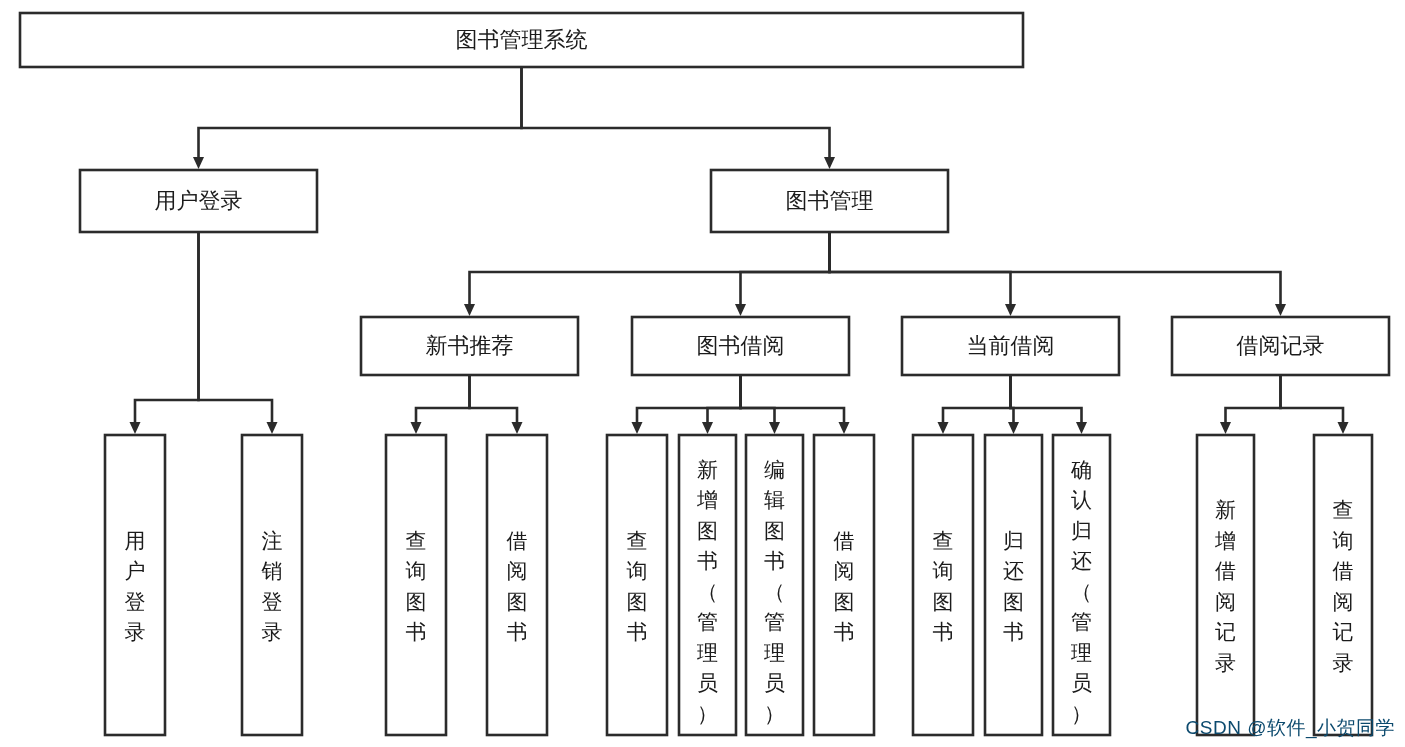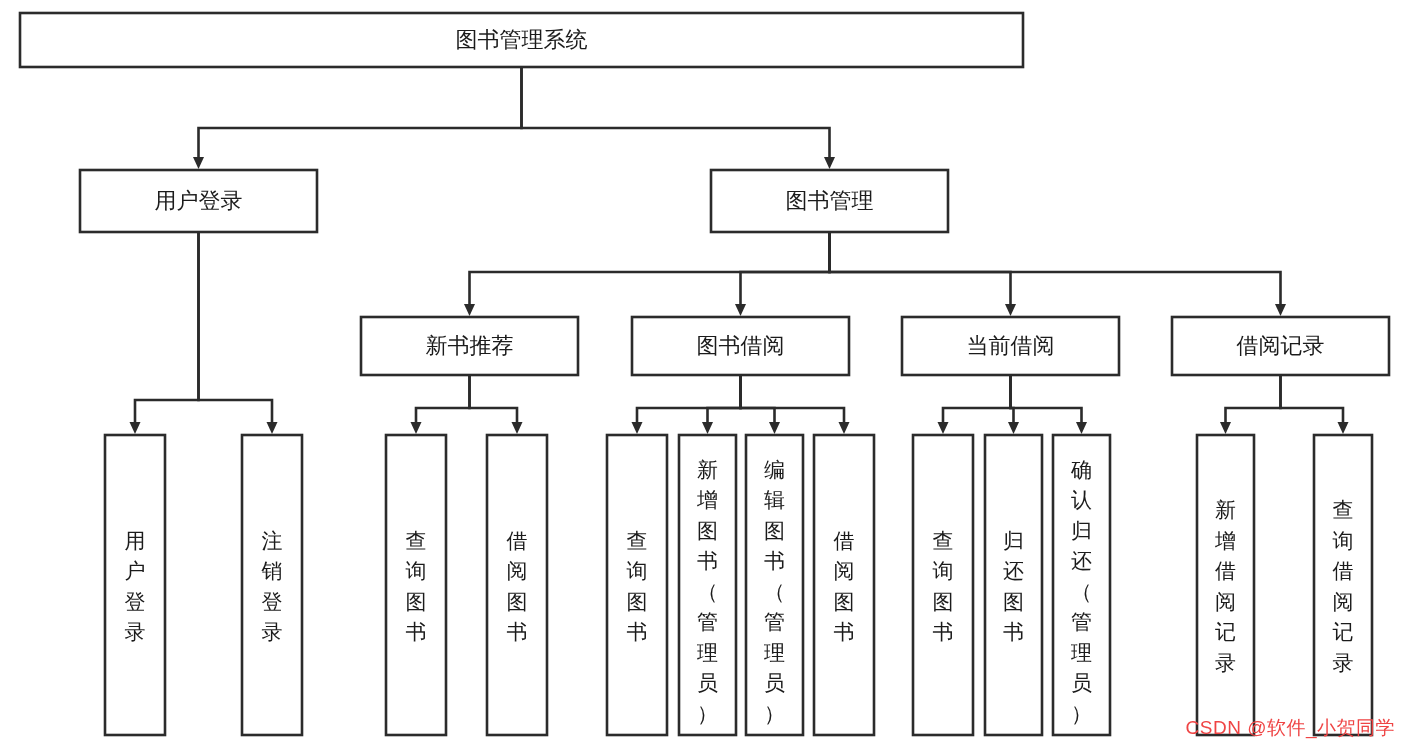--- a/index.html
+++ b/index.html
@@ -54,21 +54,21 @@
   .arrow-head {
     fill: #2b2b2b;
     stroke: none;
   }
   .watermark {
     position: absolute;
     right: 10px;
     bottom: 6px;
     font-family: "Liberation Sans", "DejaVu Sans", sans-serif;
     font-size: 19px;
-    color: #ef4444;
+    color: #0c4a6e;
     white-space: nowrap;
     letter-spacing: 0.5px;
   }
 </style>
 </head>
 <body>
 
 <div id="diagram-root">
   <svg class="diagram-canvas" id="diagram-svg" viewBox="0 0 1405 747" xmlns="http://www.w3.org/2000/svg">
       <g>

